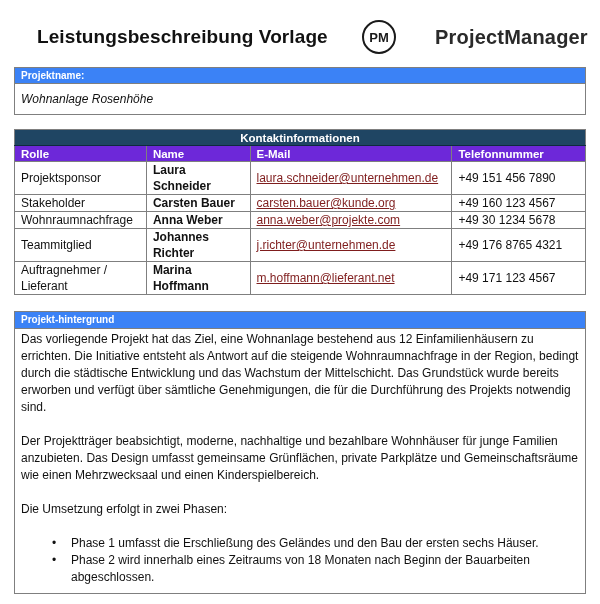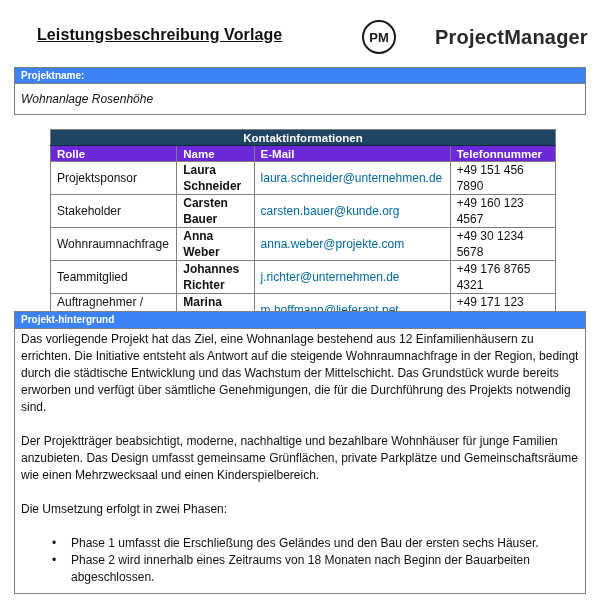--- a/index.html
+++ b/index.html
@@ -1,36 +1,36 @@
 <!DOCTYPE html>
 <html><head>
 <meta charset="utf-8">
 <style>
   html, body { margin:0; padding:0; background:#ffffff; }
   body { width:600px; height:604px; position:relative; overflow:hidden;
          font-family:"Liberation Sans", sans-serif; color:#111; }
-  .title { position:absolute; left:37px; top:26px; font-size:16px; font-weight:bold; color:#111; letter-spacing:0.1px;text-decoration:underline; }
+  .title { position:absolute; left:37px; top:26px; font-size:19px; font-weight:bold; color:#111; letter-spacing:0.1px; }
   .logo { position:absolute; left:362px; top:19px; height:36px; display:flex; align-items:center;gap:24px; }
   .logo-circle { width:30px; height:30px; border:2.5px solid #1a1a1a; border-radius:50%;
                  display:flex; align-items:center; justify-content:center; font-weight:bold; font-size:13px; color:#1a1a1a; }
   .logo-text { margin-left:15px; font-size:20px; font-weight:bold; color:#2a2a2a; letter-spacing:0.2px; }
 
   .box { position:absolute; left:14px; width:572px; border:1px solid #7f7f7f; box-sizing:border-box; }
   .hdr { background:#3b82f6; color:#fff; font-weight:bold; font-size:10px; padding:0 6px; box-sizing:border-box; }
   .proj-hdr { height:15px; line-height:15px; }
   .proj-val { height:22px; line-height:22px; font-style:italic; font-size:12px; padding:4px 6px; border-top:1px solid #7f7f7f; }
 
-  table.contact { position:absolute; left:14px; top:129px; width:506px; border-collapse:collapse; font-size:12px;margin-left:36px; }
+  table.contact { position:absolute; left:14px; top:129px; width:572px; border-collapse:collapse; font-size:12px; }
   table.contact td, table.contact th { border:1px solid #7f7f7f; padding:0 6px; text-align:left; vertical-align:middle; }
   table.contact th.t { background:#1f4563; color:#fff; text-align:center; height:15px; font-size:11.5px; border-bottom:1px solid #0f2a40; }
   table.contact th.h { background:#6d28d9; color:#fff; height:15px; font-size:11.5px; }
   table.contact td { height:15px; line-height:16px; }
   table.contact td.tall { height:32px; }
   .nm { font-weight:bold; }
-  .mail { color:#0369a1; }
+  .mail { color:#7f1d1d; text-decoration:underline; }
 
   .bg-box { top:311px; height:283px; }
   .bg-hdr { height:16px; line-height:16px; }
   .bg-body { padding:2px 6px 0 6px; font-size:12px; line-height:17px; border-top:1px solid #7f7f7f; }
   .bg-body p { margin:0 0 17px 0; }
   .bg-body ul { margin:0; padding-left:50px; list-style:none; }
   .bg-body li { position:relative; }
   .bg-body li .b { position:absolute; left:-19px; top:0; }
 </style>
 </head>

